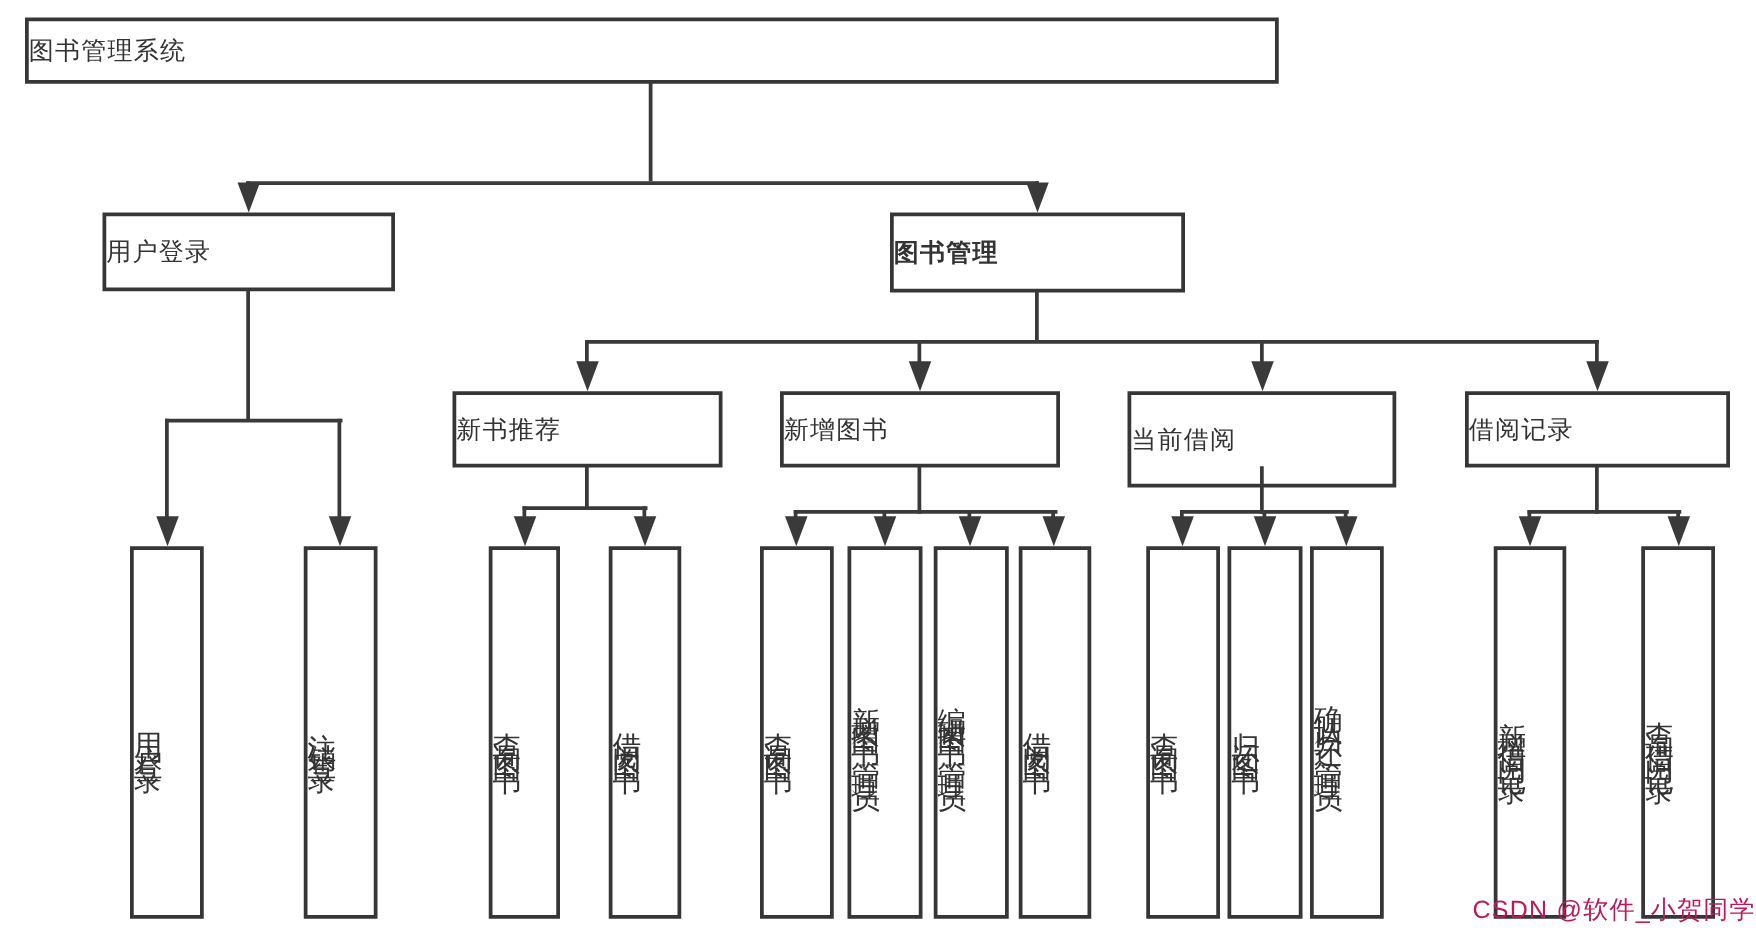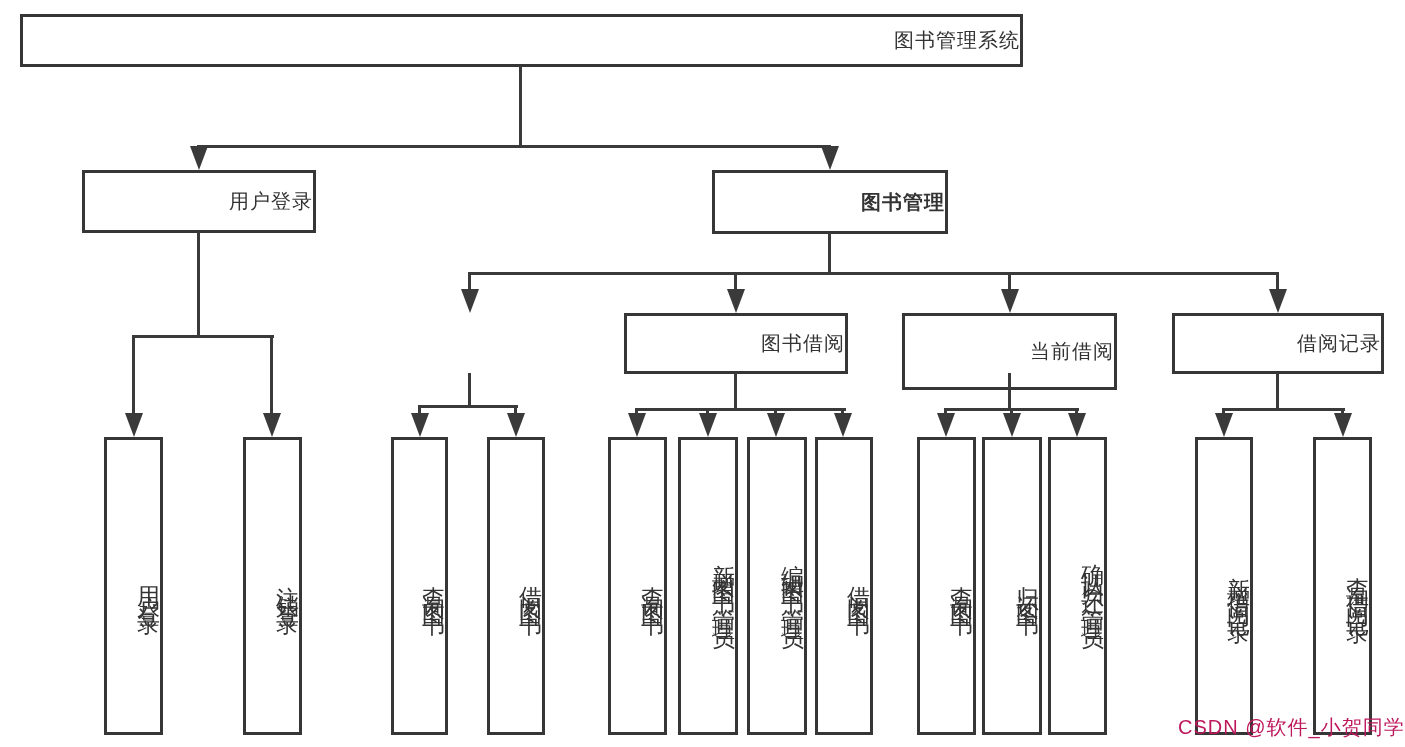--- a/index.html
+++ b/index.html
@@ -10,21 +10,21 @@
     font-family:"Liberation Sans", sans-serif;
     overflow:hidden;
   }
   .node{
     position:absolute;
     box-sizing:border-box;
     border:3px solid #363636;
     background:#ffffff;
     display:flex;
     align-items:center;
-    justify-content:flex-end;
+    justify-content:flex-start;
     color:#333333;
   }
   .node.h-node span{
     font-size:20px;
     letter-spacing:1px;
     white-space:nowrap;
   }
   .node.v-node span{
     writing-mode:vertical-rl;
     text-orientation:mixed;
@@ -61,22 +61,25 @@
     <span>图书管理系统</span>
   </div>
 
   <div class="node h-node" style="left:82px;top:170px;width:234px;height:63px;">
     <span>用户登录</span>
   </div>
   <div class="node h-node" style="left:712px;top:170px;width:236px;height:64px;font-weight:bold;">
     <span>图书管理</span>
   </div>
 
+  <div class="node h-node" style="left:362px;top:313px;width:216px;height:61px;">
+    <span>新书推荐</span>
+  </div>
   <div class="node h-node" style="left:624px;top:313px;width:224px;height:61px;">
-    <span>图书借阅</span>
+    <span>新增图书</span>
   </div>
   <div class="node h-node" style="left:902px;top:313px;width:215px;height:77px;">
     <span>当前借阅</span>
   </div>
   <div class="node h-node" style="left:1172px;top:313px;width:212px;height:61px;">
     <span>借阅记录</span>
   </div>
 
   <div class="node v-node" style="left:104px;top:437px;width:59px;height:298px;">
     <span>用户登录</span>

